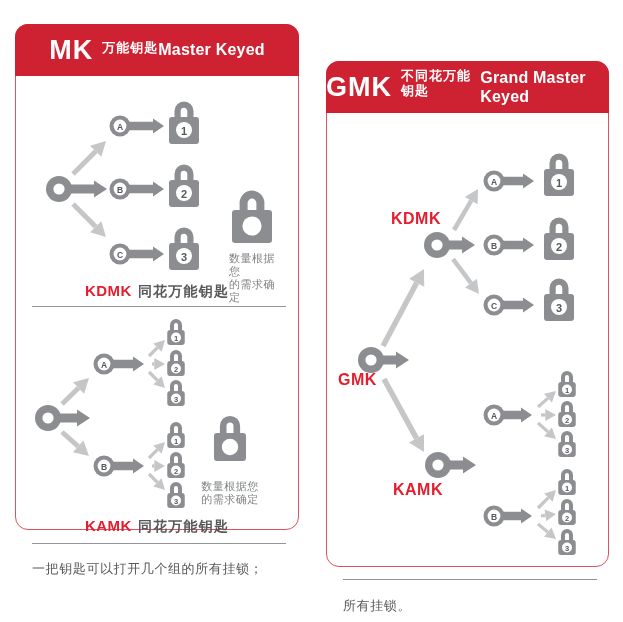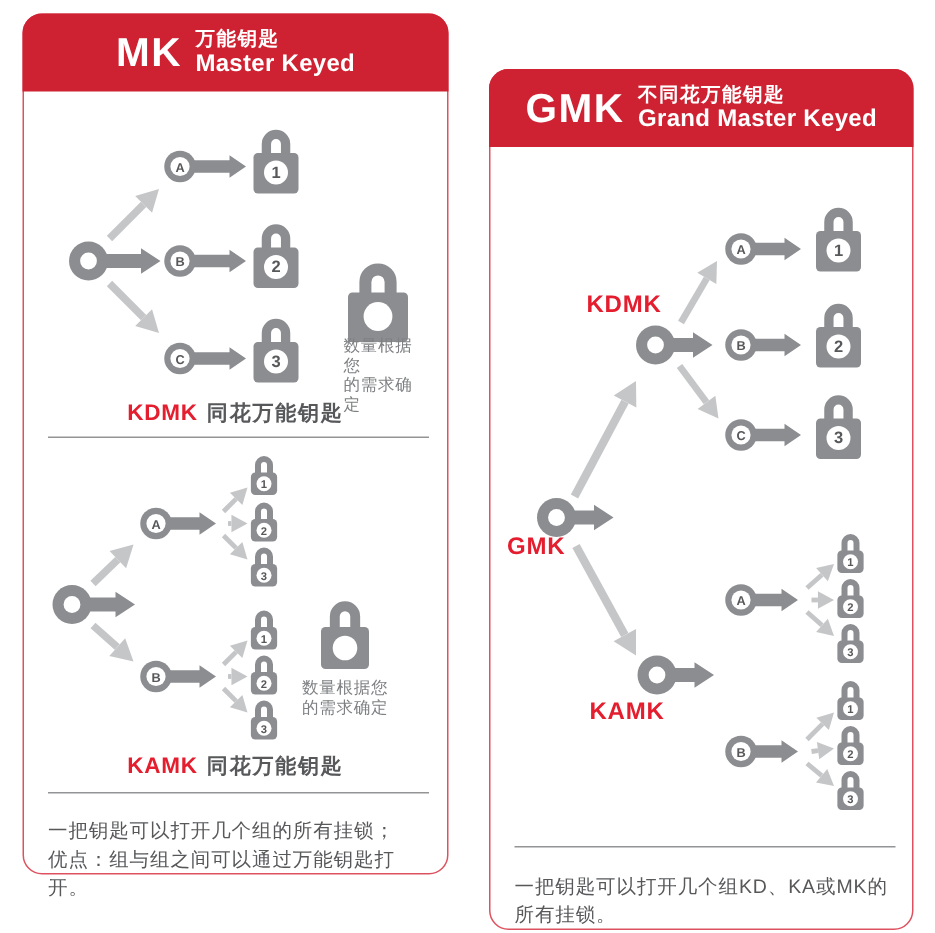--- a/index.html
+++ b/index.html
@@ -1,32 +1,32 @@
 <!DOCTYPE html>
 <html style="--header-bg: #ce2232; --panel-border: #de5260; --accent-red: #e41e2e; --text-dark: #57585a; --note-gray: #7e8083; --divider-gray: #939496;"><head>
 <meta charset="utf-8">
 <style>
   html,body{margin:0;padding:0;width:623px;height:622px;background:#fff;overflow:hidden;
     font-family:"Liberation Sans","DejaVu Sans",sans-serif;}
   .stage{position:absolute;inset:0;}
-  .panel{position:absolute;top:9px;height:574px;background:#fff;border:1px solid var(--panel-border,#de5260);
+  .panel{position:absolute;top:24px;height:506px;background:#fff;border:1px solid var(--panel-border,#de5260);
     border-radius:13px;box-sizing:border-box;}
   .panel-header{position:absolute;top:-1px;left:-1px;right:-1px;height:52px;background:var(--header-bg,#ce2232);
     border-radius:13px 13px 0 0;display:flex;align-items:center;justify-content:center;gap:9px;color:#fff;}
   .header-abbr{font-size:27px;font-weight:bold;letter-spacing:1px;line-height:1;}
-  .header-sub{display:flex;flex-direction:column;font-weight:bold;line-height:1.2;}
+  .header-sub{display:flex;flex-direction:row;font-weight:bold;line-height:1.2;}
   .header-zh{font-size:13px;letter-spacing:1px;}
   .header-en{font-size:16px;letter-spacing:0.2px;}
   .figure{position:absolute;left:0;top:0;}
   .caption{position:absolute;left:0;width:100%;text-align:center;font-weight:bold;font-size:14px;
     color:var(--text-dark,#57585a);letter-spacing:1.2px;line-height:17px;}
   .caption b{color:var(--accent-red,#e41e2e);font-size:15px;margin-right:6px;letter-spacing:0.5px;}
   .divider{position:absolute;height:1px;background:var(--divider-gray,#939496);left:16px;width:254px;}
   .note{position:absolute;font-size:11px;line-height:13px;color:var(--note-gray,#7e8083);
-    white-space:pre-line;transform:translateX(-50%);letter-spacing:0.5px;}
+    white-space:pre-line;transform:translateX(-50%);letter-spacing:0.5px;margin-top:12px;}
   .red-label{position:absolute;font-size:16px;font-weight:bold;color:var(--accent-red,#e41e2e);letter-spacing:0.5px;}
   .footer{position:absolute;left:16px;right:10px;top:534px;font-size:13px;line-height:19px;
     color:var(--text-dark,#57585a);letter-spacing:0.6px;}
   svg text{font-family:"Liberation Sans","DejaVu Sans",sans-serif;}
 </style>
 </head>
 <body>
 
 <div class="stage">
 
@@ -199,21 +199,20 @@
 的需求确定</div>
 
     <div class="caption" style="top:492px;">
       <b>KAMK</b><span>同花万能钥匙</span>
     </div>
 
     <div class="divider" style="top:518px;"></div>
 
     <div class="footer">
       <div>一把钥匙可以打开几个组的所有挂锁；</div>
-      <div>优点：组与组之间可以通过万能钥匙打开。</div>
     </div>
   </section>
 
   <section class="panel" style="left:326px;width:283px;margin-top:37px;">
     <header class="panel-header">
       <span class="header-abbr">GMK</span>
       <span class="header-sub">
         <span class="header-zh">不同花万能钥匙</span>
         <span class="header-en">Grand Master Keyed</span>
       </span>
@@ -361,17 +360,16 @@
         </g>
       </svg>
 
     <div class="red-label" style="left:64px;top:148px;">KDMK</div>
     <div class="red-label" style="left:11px;top:309px;">GMK</div>
     <div class="red-label" style="left:66px;top:419px;">KAMK</div>
 
     <div class="divider" style="top:517px;"></div>
 
     <div class="footer">
-      <div>一把钥匙可以打开几个组KD、KA或MK的</div>
       <div>所有挂锁。</div>
     </div>
   </section>
 </div>
 
 </body></html>

